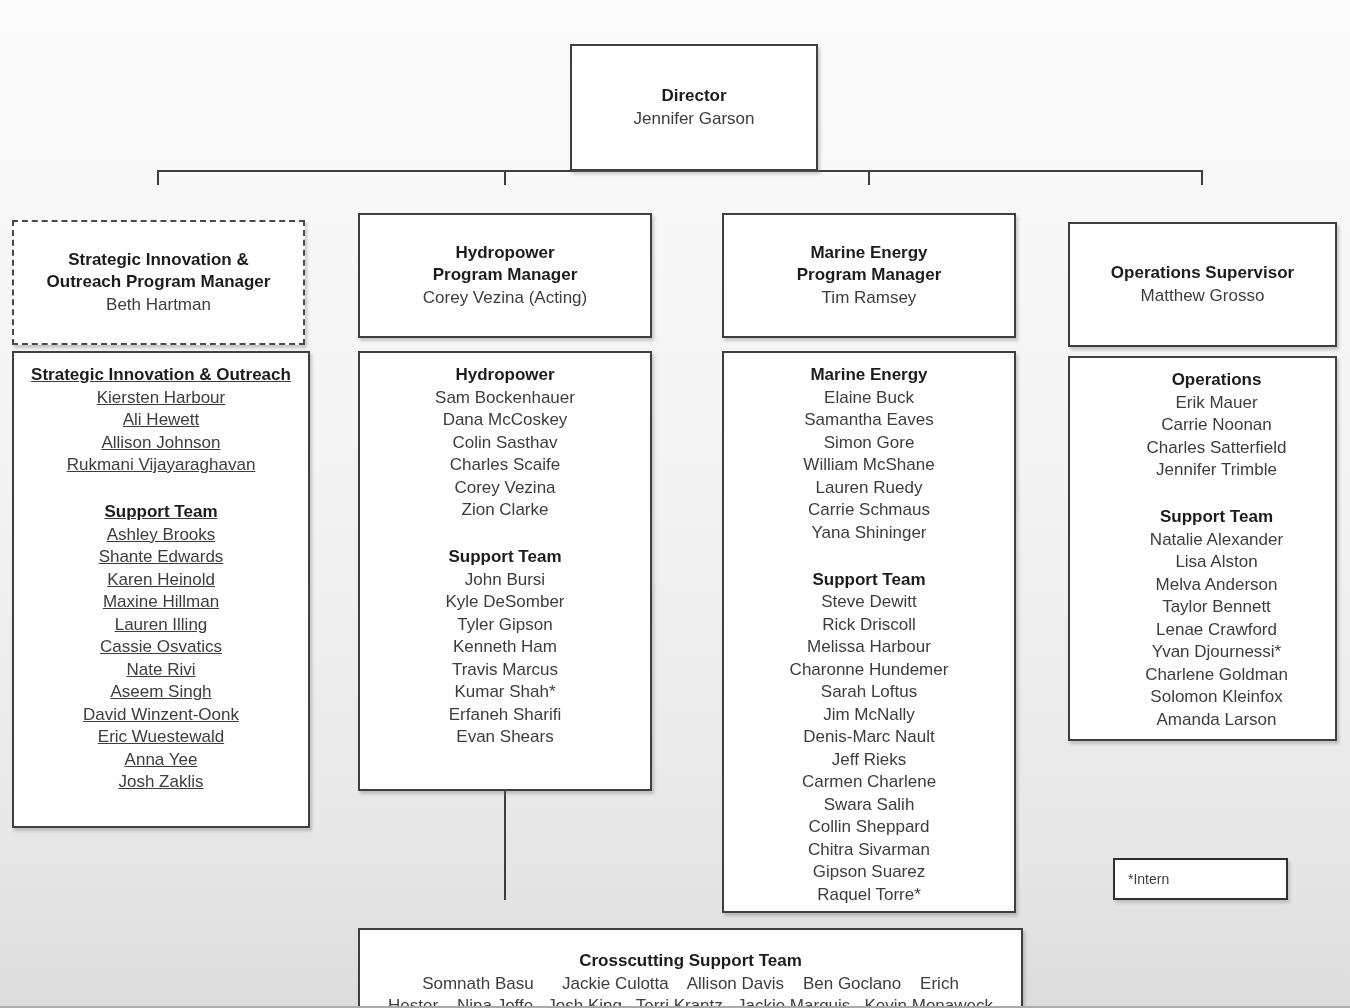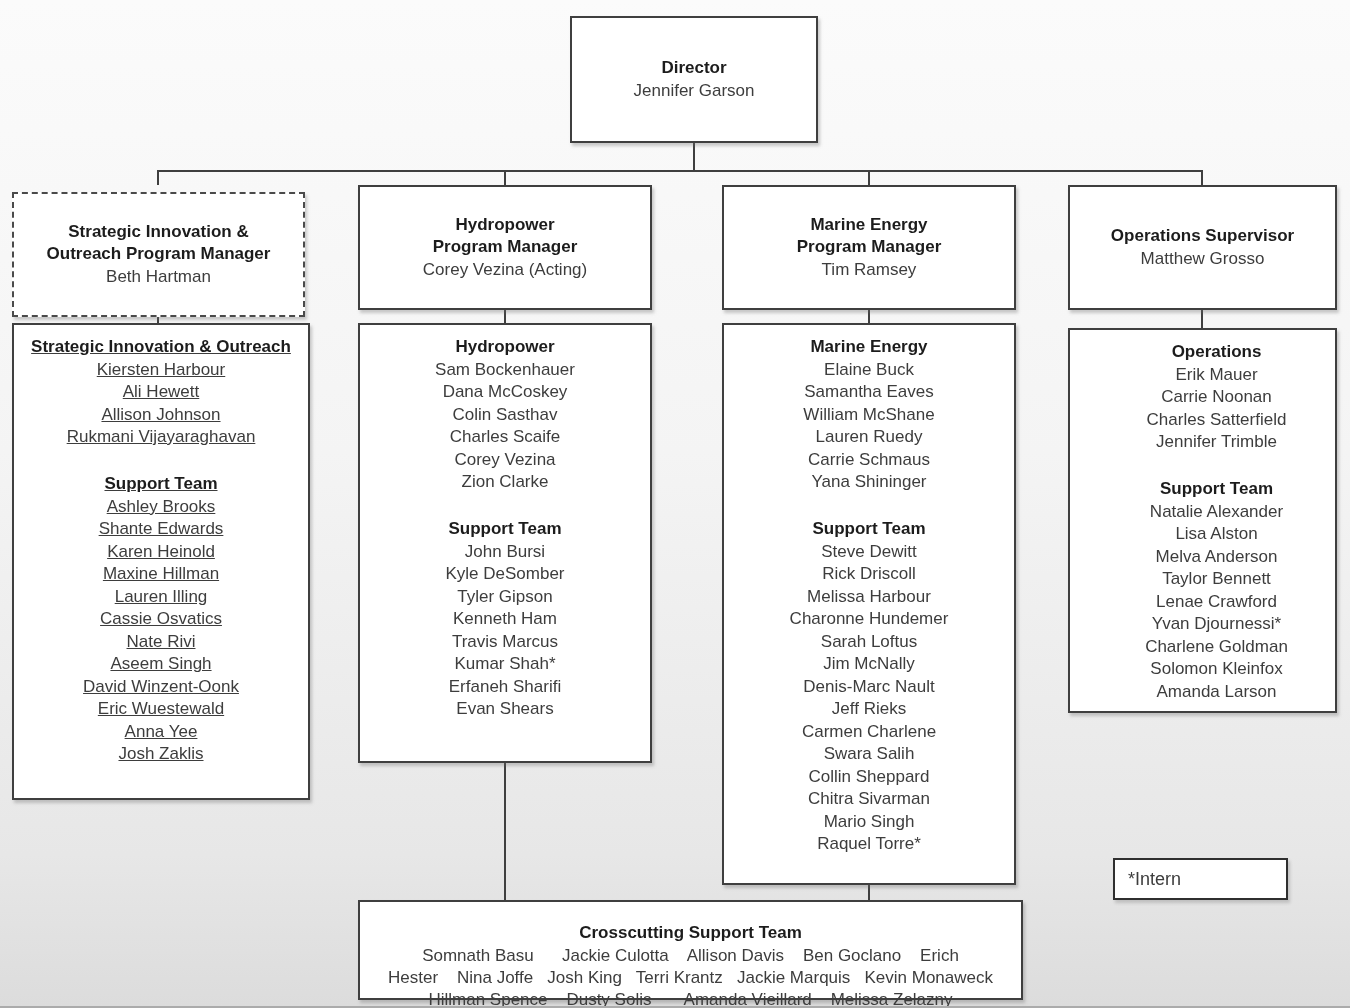--- a/index.html
+++ b/index.html
@@ -18,41 +18,42 @@
   .obox{
     position:absolute;
     background:#ffffff;
     border:2px solid #3f3f3f;
     box-sizing:border-box;
     box-shadow:2px 3px 3px rgba(110,110,110,0.35);
     text-align:center;
     color:#3d3d3d;
     font-size:17px;
     line-height:22.5px;
+    margin-top:28px;
   }
   .obox.dashed{border:2px dashed #4a4a4a;}
   .center-flex{
     display:flex;flex-direction:column;
     justify-content:center;align-items:center;
   }
   .b-title{font-weight:bold;color:#1c1c1c;}
   .t-title{font-weight:bold;color:#1c1c1c;padding-top:2px;}
   .team{padding-top:9px;}
   .spacer{height:22.5px;}
   .conn{position:absolute;background:#3f3f3f;}
   .name-line{white-space:nowrap;}
   .cc-line{white-space:pre;line-height:22px;}
   .legend-box{
     position:absolute;
     background:#ffffff;
     border:2px solid #2f2f2f;
     box-sizing:border-box;
     display:flex;align-items:center;
     padding-left:13px;
-    font-size:18px;color:#3d3d3d;
+    font-size:14px;color:#3d3d3d;
     box-shadow:2px 3px 3px rgba(110,110,110,0.3);
   }
 </style>
 </head>
 <body>
 
 <div class="canvas">
 
   <div class="conn" style="left:693px;top:143px;width:2px;height:29px;"></div>
   <div class="conn" style="left:157px;top:170px;width:1046px;height:2px;"></div>
@@ -83,21 +84,21 @@
     <div class="b-title">Program Manager</div>
     <div>Corey Vezina (Acting)</div>
   </div>
 
   <div class="obox center-flex" style="left:722px;top:185px;width:294px;height:125px;">
     <div class="b-title">Marine Energy</div>
     <div class="b-title">Program Manager</div>
     <div>Tim Ramsey</div>
   </div>
 
-  <div class="obox center-flex" style="left:1068px;top:185px;width:269px;height:125px;">
+  <div class="obox center-flex" style="left:1068px;top:194px;width:269px;height:125px;">
     <div class="b-title">Operations Supervisor</div>
     <div>Matthew Grosso</div>
   </div>
 
   <div class="obox team" style="left:12px;top:323px;width:298px;height:477px;text-decoration:underline;">
     <div class="t-title">Strategic Innovation &amp; Outreach</div>
     <div>
         <div class="name-line">Kiersten Harbour</div>
         <div class="name-line">Ali Hewett</div>
         <div class="name-line">Allison Johnson</div>
@@ -143,41 +144,42 @@
         <div class="name-line">Erfaneh Sharifi</div>
         <div class="name-line">Evan Shears</div>
       </div>
   </div>
 
   <div class="obox team" style="left:722px;top:323px;width:294px;height:562px;">
     <div class="t-title">Marine Energy</div>
     <div>
         <div class="name-line">Elaine Buck</div>
         <div class="name-line">Samantha Eaves</div>
+        <div class="name-line">Simon Gore</div>
         <div class="name-line">William McShane</div>
         <div class="name-line">Lauren Ruedy</div>
         <div class="name-line">Carrie Schmaus</div>
         <div class="name-line">Yana Shininger</div>
       </div>
     <div class="spacer"></div>
     <div class="t-title">Support Team</div>
     <div>
         <div class="name-line">Steve Dewitt</div>
         <div class="name-line">Rick Driscoll</div>
         <div class="name-line">Melissa Harbour</div>
         <div class="name-line">Charonne Hundemer</div>
         <div class="name-line">Sarah Loftus</div>
         <div class="name-line">Jim McNally</div>
         <div class="name-line">Denis-Marc Nault</div>
         <div class="name-line">Jeff Rieks</div>
         <div class="name-line">Carmen Charlene</div>
         <div class="name-line">Swara Salih</div>
         <div class="name-line">Collin Sheppard</div>
         <div class="name-line">Chitra Sivarman</div>
-        <div class="name-line">Mario Singh</div>
+        <div class="name-line">Gipson Suarez</div>
         <div class="name-line">Raquel Torre*</div>
       </div>
   </div>
 
   <div class="obox team" style="left:1068px;top:328px;width:269px;height:385px;padding-left:28px;">
     <div class="t-title">Operations</div>
     <div>
         <div class="name-line">Erik Mauer</div>
         <div class="name-line">Carrie Noonan</div>
         <div class="name-line">Charles Satterfield</div>

